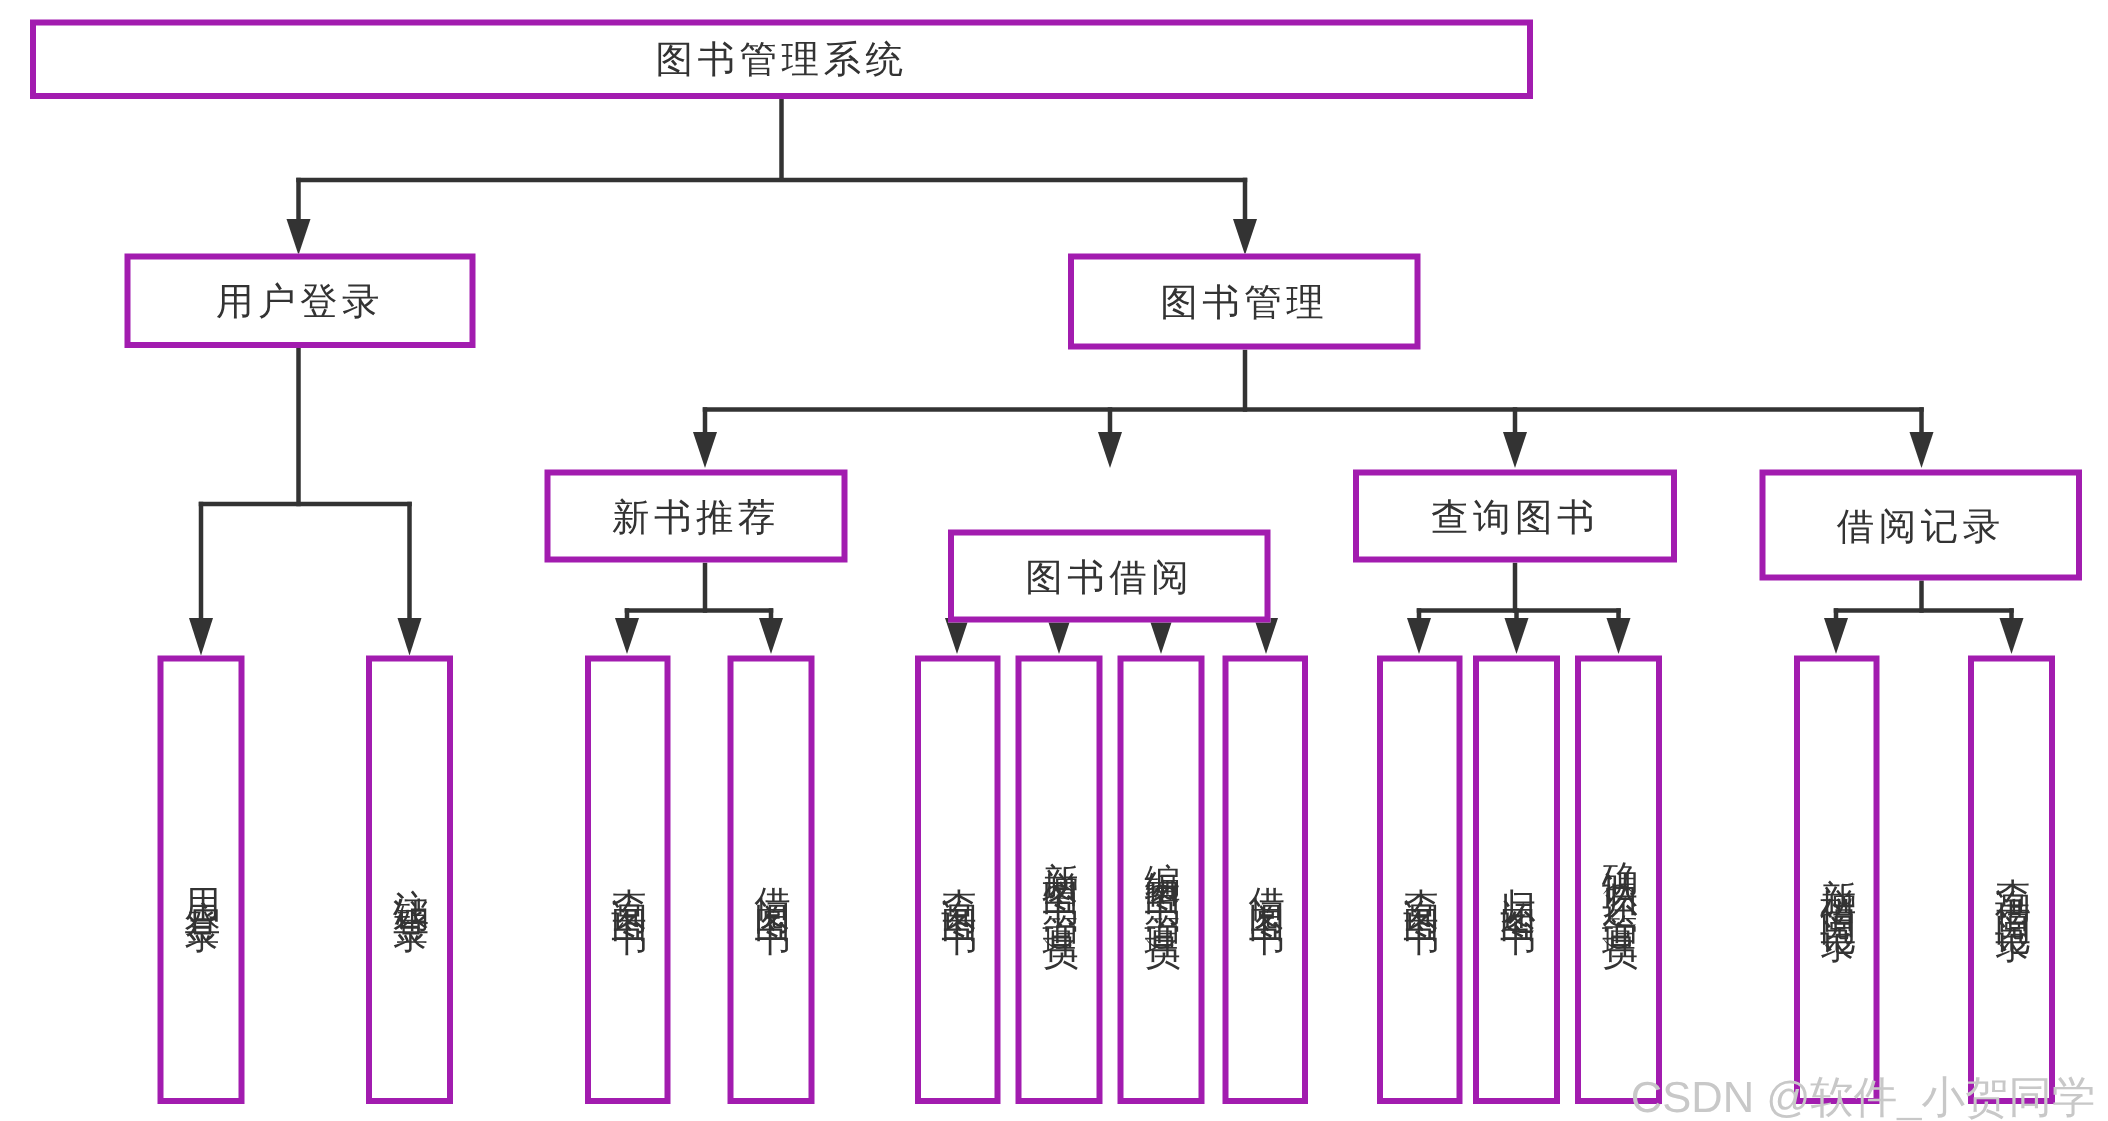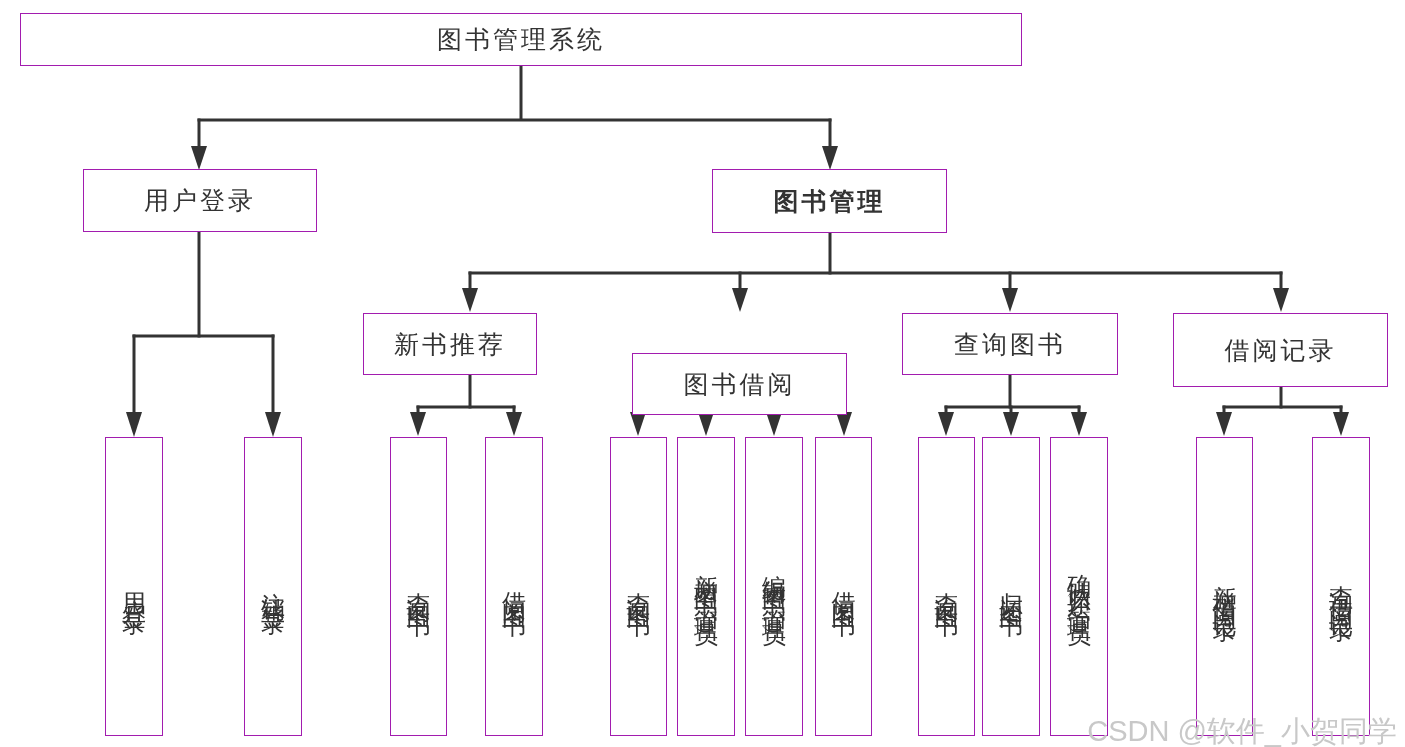--- a/index.html
+++ b/index.html
@@ -15,21 +15,21 @@
   .connectors {
     position: absolute;
     left: 0; top: 0;
     width: 1405px; height: 747px;
   }
   .connectors line { stroke: #333333; stroke-width: 3; }
   .connectors polygon { fill: #333333; }
   .box {
     position: absolute;
     box-sizing: border-box;
-    border: 1px solid #a21caf;
+    border: 4px solid #a21caf;
     background: #ffffff;
     display: flex;
     align-items: center;
     justify-content: center;
   }
   .hlabel {
     font-size: 25px;
     letter-spacing: 3px;
     white-space: nowrap;
     color: #333333;
@@ -125,25 +125,25 @@
     </g>
   </svg>
 
   <div class="box" style="left:20px; top:13px; width:1002px; height:53px;">
     <span class="hlabel">图书管理系统</span>
   </div>
 
   <div class="box" style="left:83px; top:169px; width:234px; height:63px;">
     <span class="hlabel">用户登录</span>
   </div>
-  <div class="box" style="left:712px; top:169px; width:235px; height:64px;font-weight:bold;">
+  <div class="box" style="left:712px; top:169px; width:235px; height:64px;">
     <span class="hlabel">图书管理</span>
   </div>
 
-  <div class="box" style="left:363px; top:313px; width:174px; height:62px;font-family:Liberation Serif, serif;">
+  <div class="box" style="left:363px; top:313px; width:202px; height:62px;font-family:Liberation Serif, serif;">
     <span class="hlabel">新书推荐</span>
   </div>
   <div class="box" style="left:632px; top:313px; width:215px; height:62px;margin-top:40px;">
     <span class="hlabel">图书借阅</span>
   </div>
   <div class="box" style="left:902px; top:313px; width:216px; height:62px;">
     <span class="hlabel">查询图书</span>
   </div>
   <div class="box" style="left:1173px; top:313px; width:215px; height:74px;">
     <span class="hlabel">借阅记录</span>

